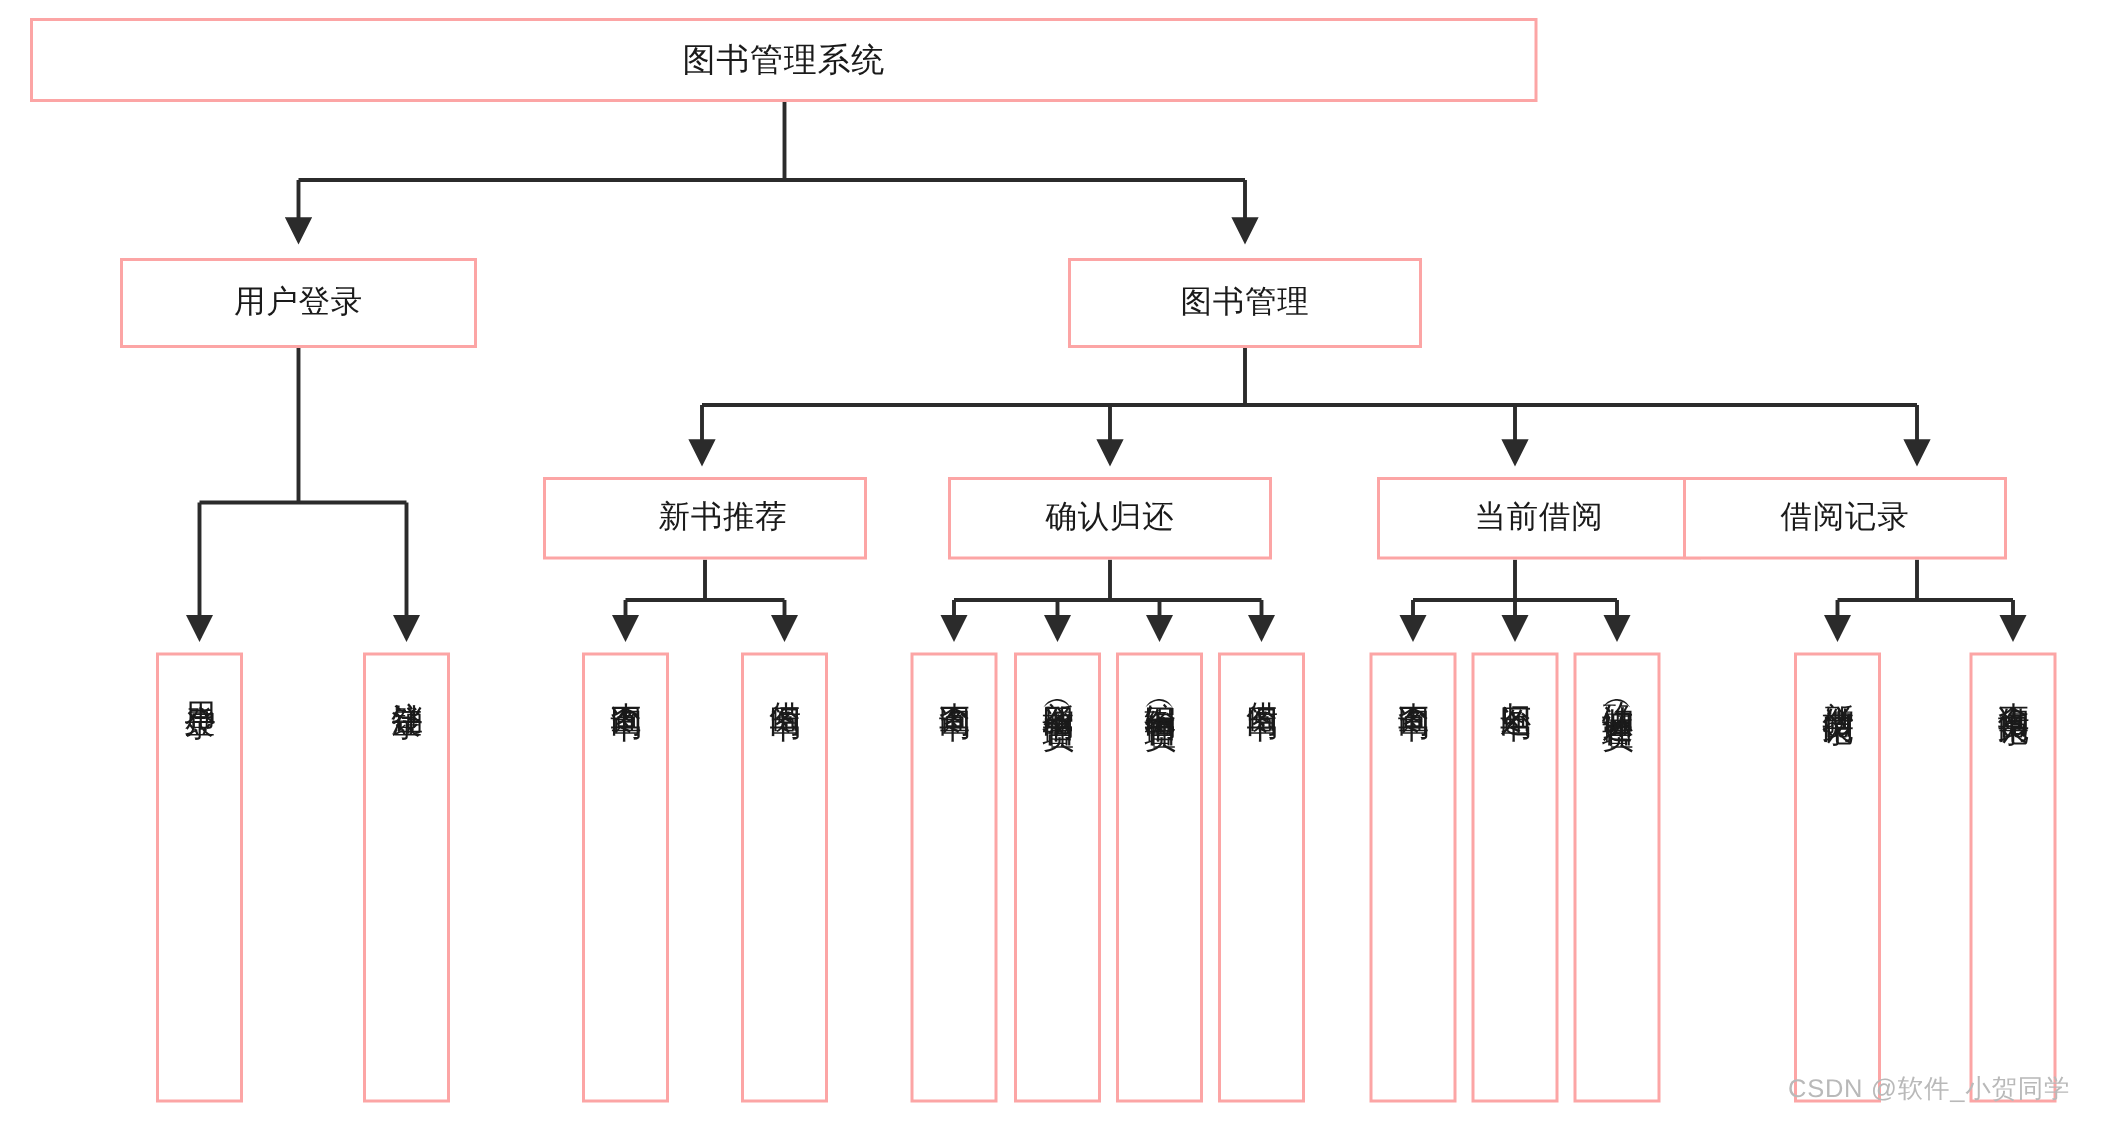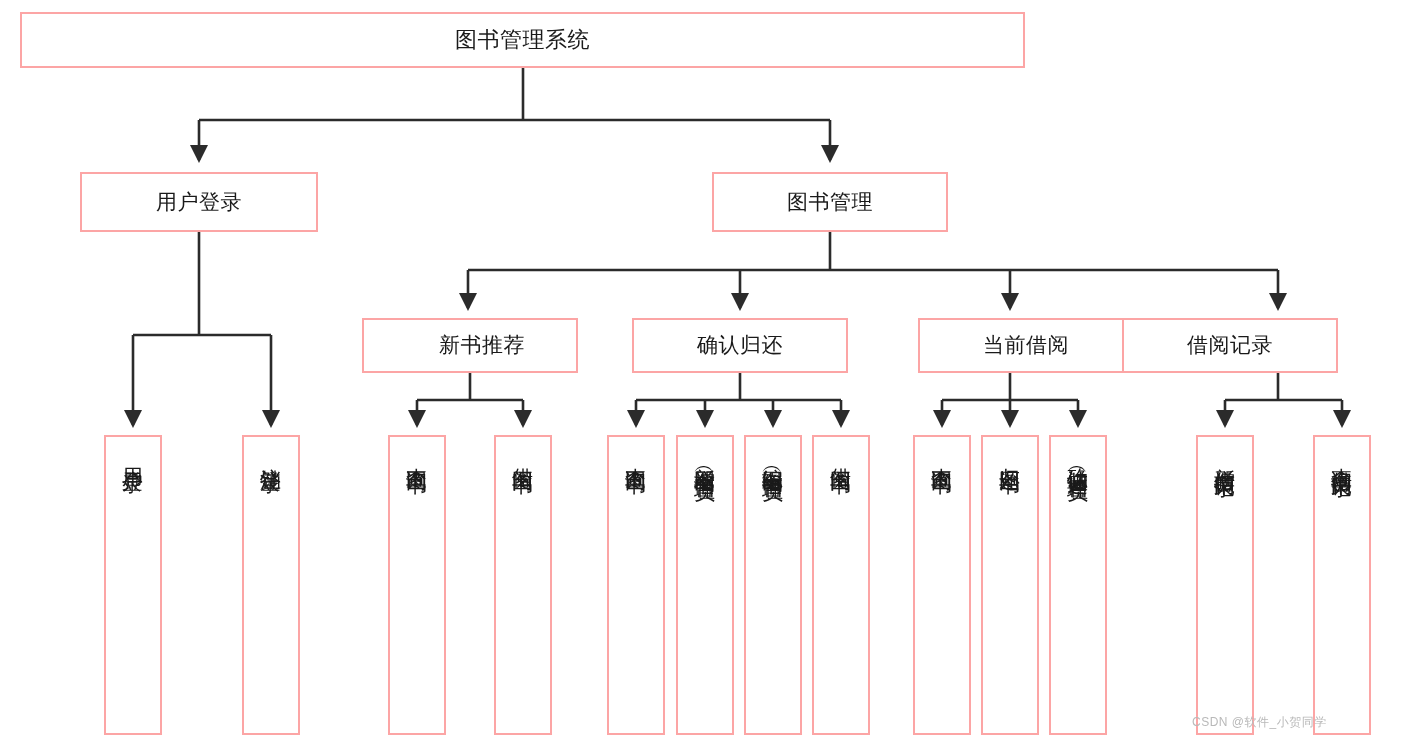--- a/index.html
+++ b/index.html
@@ -60,21 +60,21 @@
     writing-mode: vertical-rl;
     text-orientation: upright;
     font-size: 21px;
     letter-spacing: 2px;
     line-height: 1;
     white-space: nowrap;
   }
   .watermark {
     position: absolute;
     color: #b9b9b9;
-    font-size: 12px;
+    font-size: 17px;
     letter-spacing: 0.5px;
     white-space: nowrap;
     z-index: 3;
     user-select: none;
   }
 </style>
 </head>
 <body>
 
 <div id="canvas">

